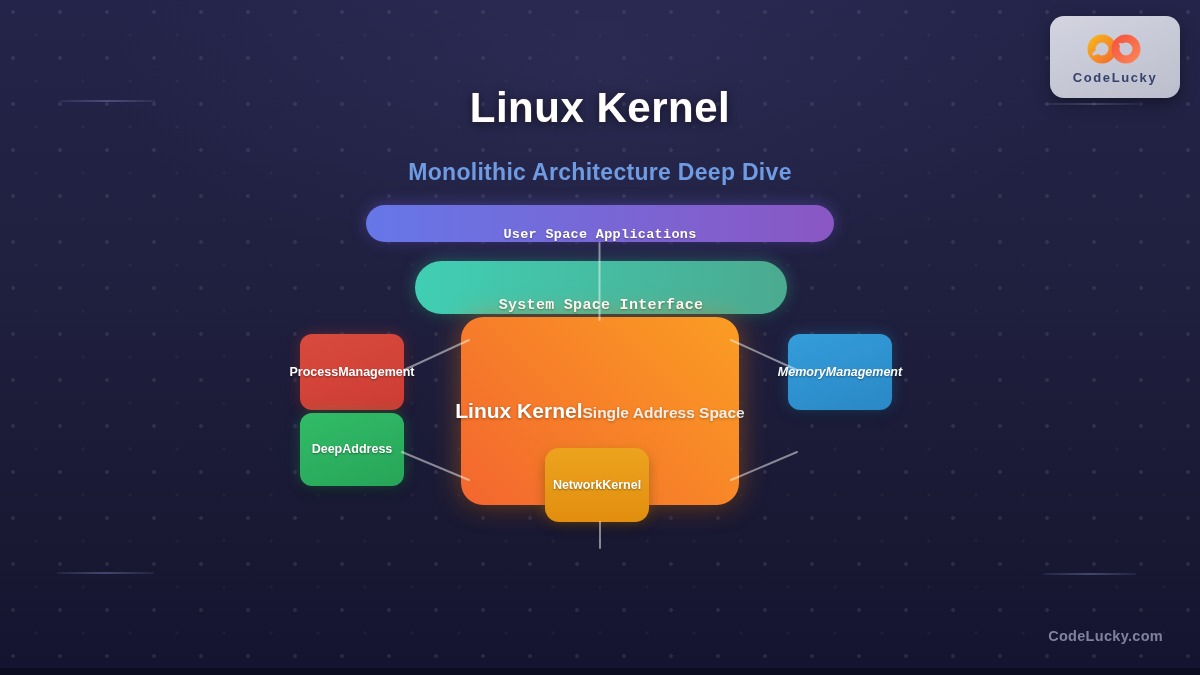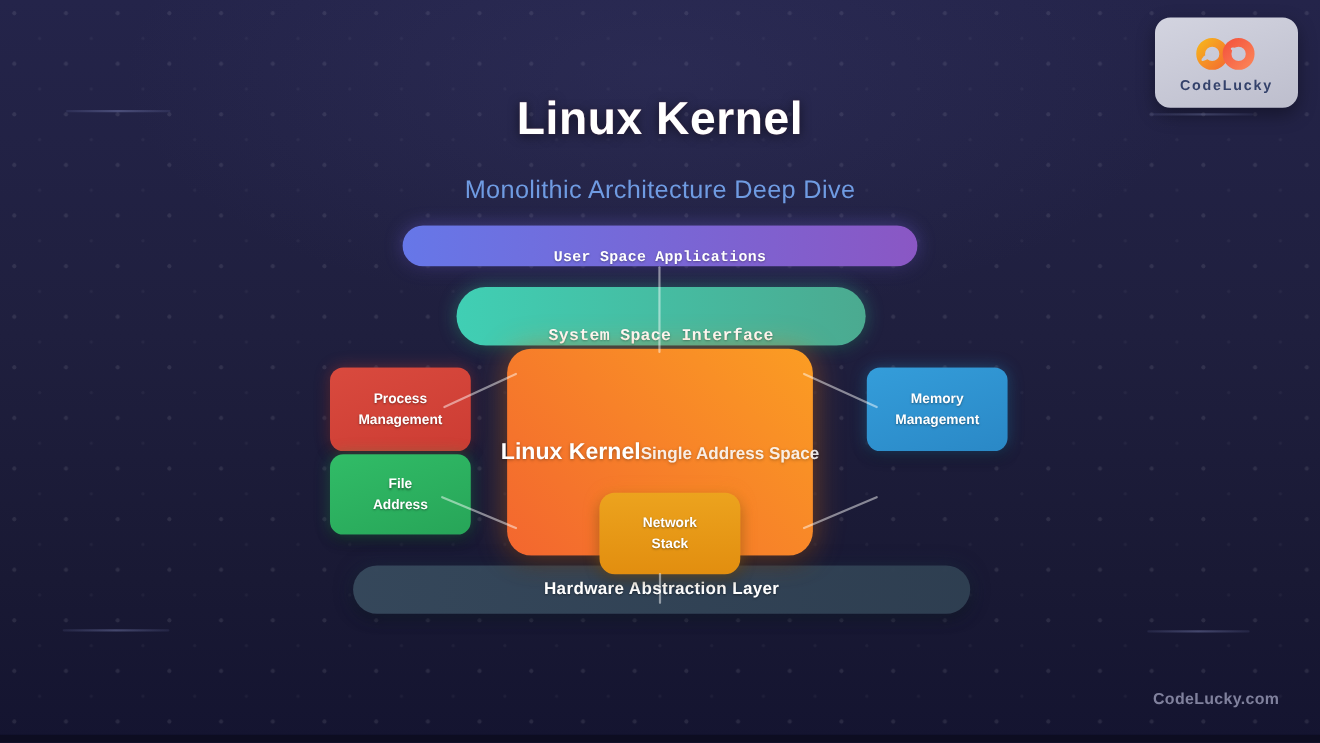--- a/index.html
+++ b/index.html
@@ -26,21 +26,21 @@
   #dl-bl { left: 57px;  top: 572px; width: 97px; }
   #dl-br { left: 1043px; top: 573px; width: 93px; }
 
   .title {
     position: absolute; left: 0; top: 84px; width: 1200px; text-align: center;
     color: #ffffff; font-size: 42px; font-weight: 800; letter-spacing: 0.5px;
     text-shadow: 0 2px 10px rgba(0,0,0,0.55), 0 0 1px rgba(255,120,120,0.4);
   }
   .subtitle {
     position: absolute; left: 0; top: 159px; width: 1200px; text-align: center;
-    color: #6f9be2; font-size: 23px; font-weight: 400; letter-spacing: 0.3px;
+    color: #6f9be2; font-size: 23px; font-weight: 700; letter-spacing: 0.3px;
   }
 
   .pill { position: absolute; display: flex; align-items: flex-end; justify-content: center;
           color: #fff; font-weight: 700; text-shadow: 0 1px 2px rgba(0,0,0,0.35); font-family: Liberation Mono, monospace; }
 
   .user-space {
     left: 366px; top: 205px; width: 468px; height: 37px; border-radius: 19px;
     font-size: 13.5px; letter-spacing: 0.3px;
     background: linear-gradient(90deg, #6677E8, #8A57C4);
     box-shadow: 0 0 16px rgba(118,102,224,0.45), 0 4px 10px rgba(0,0,0,0.3);
@@ -59,34 +59,34 @@
     border-radius: 22px;
     background: linear-gradient(225deg, #FB9D23, #F3662F);
     box-shadow: 0 0 28px rgba(247,130,40,0.45), 0 8px 18px rgba(0,0,0,0.35);
     display: flex; align-items: center; justify-content: center; z-index: 2;
   }
   .kernel-label { display: flex; align-items: baseline; justify-content: center; white-space: nowrap; }
   .kernel-title { color: #fff; font-size: 21px; font-weight: 800; text-shadow: 0 1px 3px rgba(0,0,0,0.35); }
   .kernel-tag   { color: rgba(255,255,255,0.88); font-size: 15.5px; font-weight: 700; text-shadow: 0 1px 3px rgba(0,0,0,0.3); }
 
   .module {
-    position: absolute; width: 128px; border-radius: 12px; z-index: 2;
-    display: flex; flex-direction: column; align-items: center; justify-content: center;
+    position: absolute; width: 104px; border-radius: 12px; z-index: 2;
+    display: flex; flex-direction: row; align-items: center; justify-content: center;
     color: #fff; font-size: 12.5px; font-weight: 700; line-height: 1.5;
     text-shadow: 0 1px 2px rgba(0,0,0,0.4);
   }
   .m-process { left: 300px; top: 334px; height: 76px;
     background: linear-gradient(160deg, #D94A3E, #CC3C33);
     box-shadow: 0 0 14px rgba(214,69,60,0.35), 0 6px 12px rgba(0,0,0,0.3); }
   .m-files   { left: 300px; top: 413px; height: 73px;
     background: linear-gradient(160deg, #31BC67, #27A558);
     box-shadow: 0 0 14px rgba(46,181,99,0.35), 0 6px 12px rgba(0,0,0,0.3); }
   .m-memory  { left: 788px; top: 334px; height: 76px;
     background: linear-gradient(160deg, #349DDA, #2A88C6);
-    box-shadow: 0 0 14px rgba(47,151,212,0.35), 0 6px 12px rgba(0,0,0,0.3); }
+    box-shadow: 0 0 14px rgba(47,151,212,0.35), 0 6px 12px rgba(0,0,0,0.3); font-style: italic; }
   .m-devices { left: 788px; top: 413px; height: 73px;
     background: linear-gradient(160deg, #A658C9, #9849BB);
     box-shadow: 0 0 14px rgba(162,83,197,0.35), 0 6px 12px rgba(0,0,0,0.3); }
   .m-network { left: 545px; top: 448px; height: 74px; border-radius: 14px; z-index: 3;
     background: linear-gradient(180deg, #ECA31E, #E28E0F);
     box-shadow: 0 0 14px rgba(230,150,20,0.35), 0 6px 12px rgba(0,0,0,0.3); }
 
   .hal {
     position: absolute; left: 321px; top: 514px; width: 561px; height: 44px;
     border-radius: 22px; z-index: 1;
@@ -143,38 +143,35 @@
       <span class="kernel-tag">Single Address Space</span>
     </div>
   </div>
 
   <div class="module m-process">
     <span>Process</span>
     <span>Management</span>
   </div>
 
   <div class="module m-files">
-    <span>File</span>
+    <span>Deep</span>
     <span>Address</span>
   </div>
 
   <div class="module m-memory">
     <span>Memory</span>
     <span>Management</span>
   </div>
 
 
   <div class="module m-network">
     <span>Network</span>
-    <span>Stack</span>
-  </div>
-
-  <div class="hal">
-    <span>Hardware Abstraction Layer</span>
-  </div>
+    <span>Kernel</span>
+  </div>
+
 
   <svg class="connectors" viewBox="0 0 1200 675">
     <line x1="599.5" y1="243" x2="599.5" y2="320"></line>
     <line x1="404" y1="370" x2="469" y2="340"></line>
     <line x1="402" y1="452" x2="469" y2="480"></line>
     <line x1="731" y1="340" x2="797" y2="370"></line>
     <line x1="731" y1="480" x2="797" y2="452"></line>
     <line x1="600" y1="522" x2="600" y2="548"></line>
   </svg>
 

